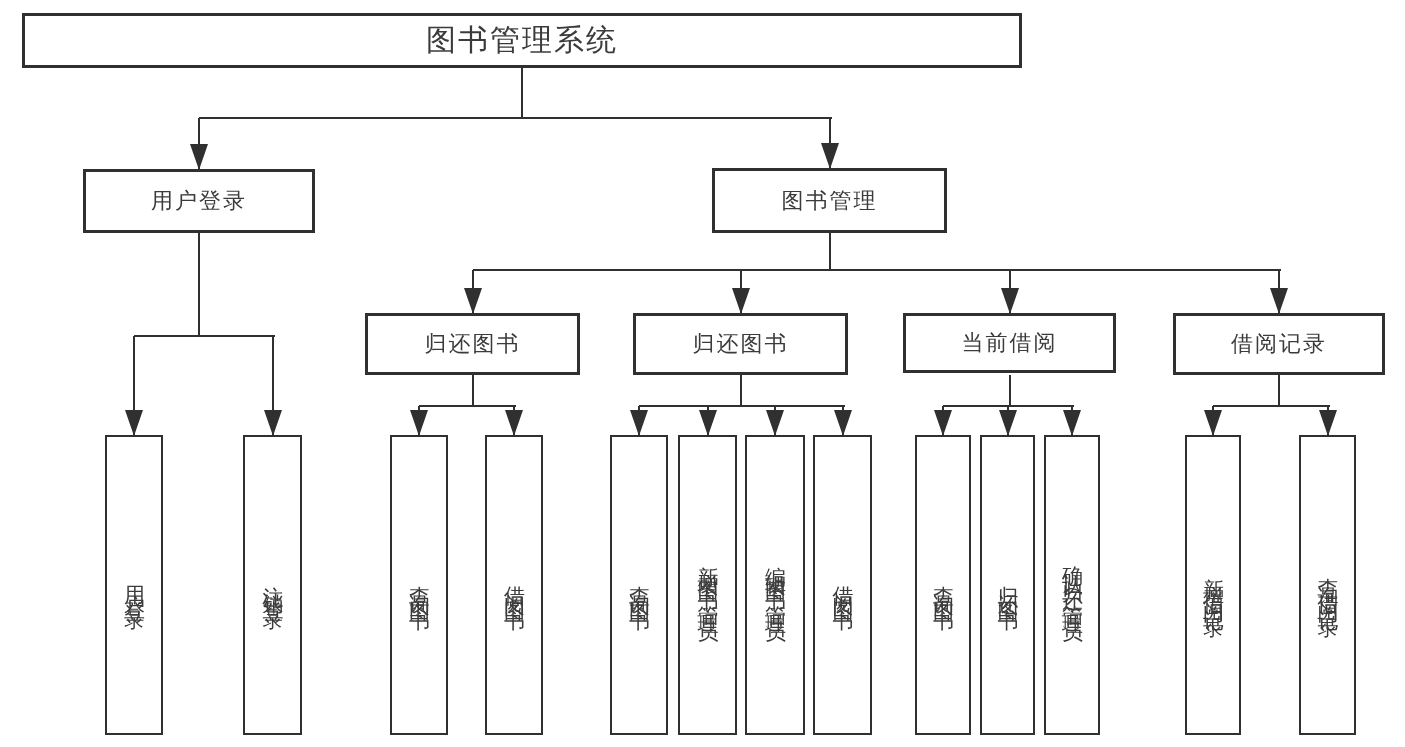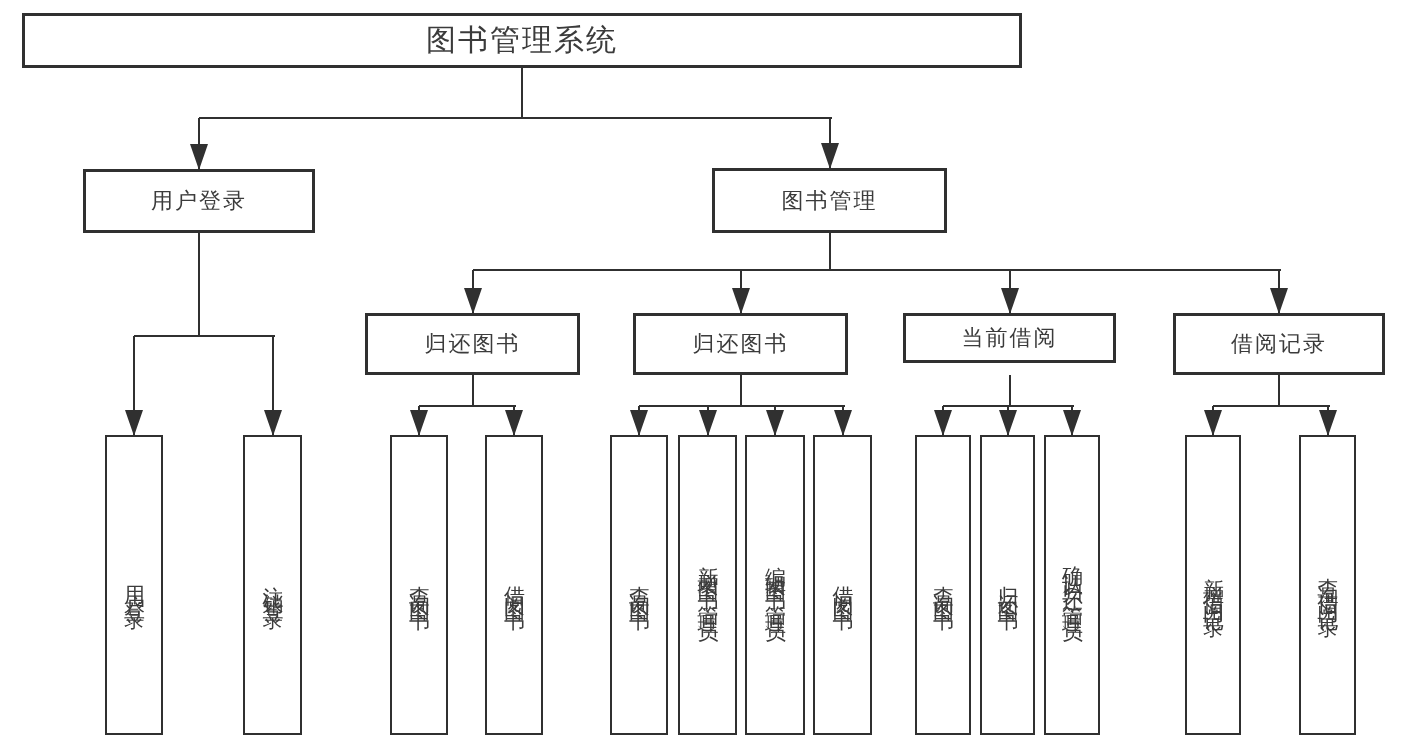--- a/index.html
+++ b/index.html
@@ -145,21 +145,21 @@
     </div>
     <div class="node v-label" style="left: 678px; top: 435px; width: 59px; height: 300px;">
       <span class="vtext">新增图书（管理员）</span>
     </div>
     <div class="node v-label" style="left: 745px; top: 435px; width: 60px; height: 300px;">
       <span class="vtext">编辑图书（管理员）</span>
     </div>
     <div class="node v-label" style="left: 813px; top: 435px; width: 59px; height: 300px;">
       <span class="vtext">借阅图书</span>
     </div>
-    <div class="node h-label" style="left: 903px; top: 313px; width: 213px; height: 50px;">
+    <div class="node h-label" style="left: 903px; top: 313px; width: 213px; height: 60px;">
       <span>当前借阅</span>
     </div>
     <div class="edge-line" style="left: 1008.5px; top: 375px; width: 2px; height: 31px;"></div>
     <div class="edge-line" style="left: 943px; top: 405px; width: 131px; height: 2px;"></div>
     <div class="edge-line" style="left: 942px; top: 406px; width: 2px; height: 29px;"></div>
     <div class="arrowhead" style="left: 934px; top: 410px;"></div>
     <div class="edge-line" style="left: 1006.5px; top: 406px; width: 2px; height: 29px;"></div>
     <div class="arrowhead" style="left: 998.5px; top: 410px;"></div>
     <div class="edge-line" style="left: 1071px; top: 406px; width: 2px; height: 29px;"></div>
     <div class="arrowhead" style="left: 1063px; top: 410px;"></div>

